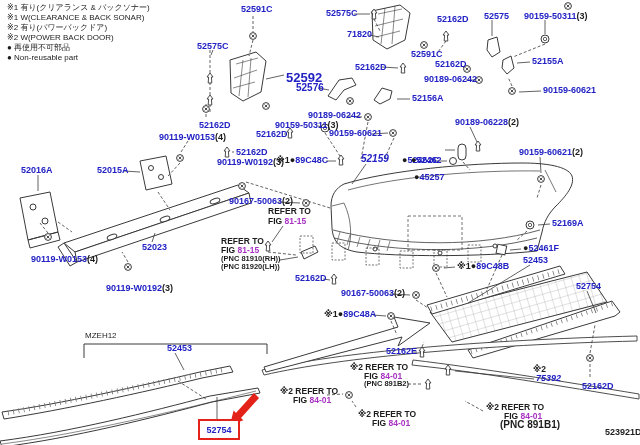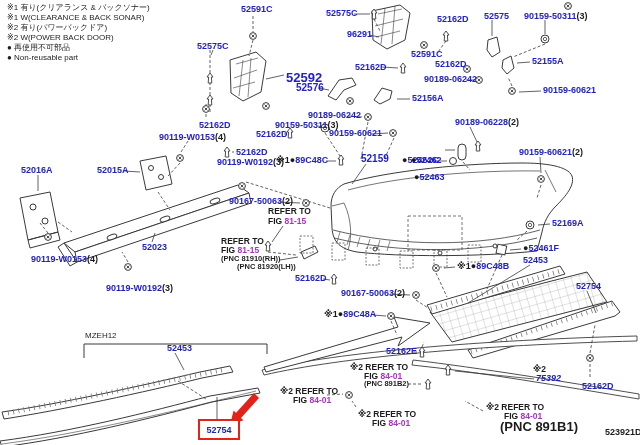--- a/index.html
+++ b/index.html
@@ -197,59 +197,59 @@
       <div class="lbl plain" style="left: 7px; top: 14px; font-size: 8px;"><span class="s-k">※1 W(CLEARANCE &amp; BACK SONAR)</span></div>
       <div class="lbl plain" style="left: 7px; top: 24px; font-size: 8px;"><span class="s-k">※2 有り(パワーバックドア)</span></div>
       <div class="lbl plain" style="left: 7px; top: 34px; font-size: 8px;"><span class="s-k">※2 W(POWER BACK DOOR)</span></div>
       <div class="lbl plain" style="left: 7px; top: 44px; font-size: 8px;"><span class="s-k">● 再使用不可部品</span></div>
       <div class="lbl plain" style="left: 7px; top: 54px; font-size: 8px;"><span class="s-k">● Non-reusable part</span></div>
       <div class="lbl" style="left: 241px; top: 5px; font-size: 9px;"><span class="s-b">52591C</span></div>
       <div class="lbl" style="left: 197px; top: 42px; font-size: 9px;"><span class="s-b">52575C</span></div>
       <div class="lbl" style="left: 286px; top: 71px; font-size: 13px;"><span class="s-b">52592</span></div>
       <div class="lbl" style="left: 296px; top: 83px; font-size: 10px;"><span class="s-b">52576</span></div>
       <div class="lbl" style="left: 326px; top: 9px; font-size: 9px;"><span class="s-b">52575C</span></div>
-      <div class="lbl" style="left: 347px; top: 30px; font-size: 9px;"><span class="s-b">96291</span></div>
+      <div class="lbl" style="left: 347px; top: 30px; font-size: 9px;"><span class="s-b">71820</span></div>
       <div class="lbl" style="left: 355px; top: 63px; font-size: 9px;"><span class="s-b">52162D</span></div>
       <div class="lbl" style="left: 308px; top: 111px; font-size: 9px;"><span class="s-b">90189-06242</span></div>
       <div class="lbl" style="left: 411px; top: 50px; font-size: 9px;"><span class="s-b">52591C</span></div>
       <div class="lbl" style="left: 437px; top: 15px; font-size: 9px;"><span class="s-b">52162D</span></div>
       <div class="lbl" style="left: 484px; top: 12px; font-size: 9px;"><span class="s-b">52575</span></div>
       <div class="lbl" style="left: 524px; top: 12px; font-size: 9px;"><span class="s-b">90159-50311</span><span class="s-k">(3)</span></div>
       <div class="lbl" style="left: 435px; top: 60px; font-size: 9px;"><span class="s-b">52162D</span></div>
       <div class="lbl" style="left: 424px; top: 75px; font-size: 9px;"><span class="s-b">90189-06242</span></div>
       <div class="lbl" style="left: 532px; top: 57px; font-size: 9px;"><span class="s-b">52155A</span></div>
       <div class="lbl" style="left: 543px; top: 86px; font-size: 9px;"><span class="s-b">90159-60621</span></div>
       <div class="lbl" style="left: 412px; top: 94px; font-size: 9px;"><span class="s-b">52156A</span></div>
       <div class="lbl" style="left: 455px; top: 118px; font-size: 9px;"><span class="s-b">90189-06228</span><span class="s-k">(2)</span></div>
       <div class="lbl" style="left: 329px; top: 129px; font-size: 9px;"><span class="s-b">90159-60621</span></div>
       <div class="lbl" style="left: 275px; top: 121px; font-size: 9px;"><span class="s-b">90159-50311</span><span class="s-k">(3)</span></div>
       <div class="lbl" style="left: 199px; top: 121px; font-size: 9px;"><span class="s-b">52162D</span></div>
       <div class="lbl" style="left: 159px; top: 133px; font-size: 9px;"><span class="s-b">90119-W0153</span><span class="s-k">(4)</span></div>
       <div class="lbl" style="left: 256px; top: 130px; font-size: 9px;"><span class="s-b">52162D</span></div>
       <div class="lbl" style="left: 236px; top: 148px; font-size: 9px;"><span class="s-b">52162D</span></div>
       <div class="lbl" style="left: 217px; top: 158px; font-size: 9px;"><span class="s-b">90119-W0192</span><span class="s-k">(3)</span></div>
       <div class="lbl" style="left: 276px; top: 156px; font-size: 9px;"><span class="s-k">※1</span><span class="s-k">●</span><span class="s-b">89C48C</span></div>
-      <div class="lbl" style="left: 361px; top: 154px; font-size: 10px;"><span class="s-b">52159</span></div>
+      <div class="lbl" style="left: 361px; top: 154px; font-size: 10px; font-style: italic;"><span class="s-b">52159</span></div>
       <div class="lbl" style="left: 21px; top: 166px; font-size: 9px;"><span class="s-b">52016A</span></div>
       <div class="lbl" style="left: 97px; top: 166px; font-size: 9px;"><span class="s-b">52015A</span></div>
       <div class="lbl" style="left: 402px; top: 156px; font-size: 9px;"><span class="s-k">●</span><span class="s-b">52462C</span></div>
       <div class="lbl" style="left: 399px; top: 156px; font-size: 9px; margin-left: 12px;"><span class="s-k">●</span><span class="s-b">52462</span></div>
-      <div class="lbl" style="left: 414px; top: 173px; font-size: 9px;"><span class="s-k">●</span><span class="s-b">52463</span></div>
+      <div class="lbl" style="left: 414px; top: 173px; font-size: 9px;"><span class="s-k">●</span><span class="s-b">45257</span></div>
       <div class="lbl" style="left: 519px; top: 148px; font-size: 9px;"><span class="s-b">90159-60621</span><span class="s-k">(2)</span></div>
       <div class="lbl" style="left: 552px; top: 219px; font-size: 9px;"><span class="s-b">52169A</span></div>
       <div class="lbl" style="left: 523px; top: 244px; font-size: 9px;"><span class="s-k">●</span><span class="s-b">52461F</span></div>
       <div class="lbl" style="left: 523px; top: 256px; font-size: 9px;"><span class="s-b">52453</span></div>
       <div class="lbl" style="left: 457px; top: 262px; font-size: 9px;"><span class="s-k">※1</span><span class="s-k">●</span><span class="s-b">89C48B</span></div>
       <div class="lbl" style="left: 576px; top: 282px; font-size: 9px;"><span class="s-b">52754</span></div>
       <div class="lbl" style="left: 268px; top: 207px; font-size: 8.5px;"><span class="s-k">REFER TO</span></div>
       <div class="lbl" style="left: 268px; top: 217px; font-size: 8.5px;"><span class="s-k">FIG </span><span class="s-m">81-15</span></div>
       <div class="lbl" style="left: 221px; top: 237px; font-size: 8.5px;"><span class="s-k">REFER TO</span></div>
       <div class="lbl" style="left: 221px; top: 246px; font-size: 8.5px;"><span class="s-k">FIG </span><span class="s-m">81-15</span></div>
       <div class="lbl" style="left: 221px; top: 255px; font-size: 7.5px;"><span class="s-k">(PNC 81910(RH))</span></div>
-      <div class="lbl" style="left: 221px; top: 263px; font-size: 7.5px; margin-left: 16px;"><span class="s-k">(PNC 81920(LH))</span></div>
+      <div class="lbl" style="left: 221px; top: 263px; font-size: 7.5px;"><span class="s-k">(PNC 81920(LH))</span></div>
       <div class="lbl" style="left: 229px; top: 197px; font-size: 9px;"><span class="s-b">90167-50063</span><span class="s-k">(2)</span></div>
       <div class="lbl" style="left: 295px; top: 274px; font-size: 9px;"><span class="s-b">52162D</span></div>
       <div class="lbl" style="left: 341px; top: 289px; font-size: 9px;"><span class="s-b">90167-50063</span><span class="s-k">(2)</span></div>
       <div class="lbl" style="left: 324px; top: 310px; font-size: 9px;"><span class="s-k">※1</span><span class="s-k">●</span><span class="s-b">89C48A</span></div>
       <div class="lbl" style="left: 31px; top: 255px; font-size: 9px;"><span class="s-b">90119-W0153</span><span class="s-k">(4)</span></div>
       <div class="lbl" style="left: 142px; top: 243px; font-size: 9px;"><span class="s-b">52023</span></div>
       <div class="lbl" style="left: 106px; top: 284px; font-size: 9px;"><span class="s-b">90119-W0192</span><span class="s-k">(3)</span></div>
       <div class="lbl plain" style="left: 85px; top: 332px; font-size: 8px;"><span class="s-k">MZEH12</span></div>
       <div class="lbl" style="left: 167px; top: 344px; font-size: 9px;"><span class="s-b">52453</span></div>
       <div class="lbl" style="left: 386px; top: 347px; font-size: 9px;"><span class="s-b">52162E</span></div>
@@ -258,16 +258,16 @@
       <div class="lbl" style="left: 582px; top: 382px; font-size: 9px;"><span class="s-b">52162D</span></div>
       <div class="lbl" style="left: 350px; top: 363px; font-size: 8.5px;"><span class="s-k">※2 REFER TO</span></div>
       <div class="lbl" style="left: 364px; top: 372px; font-size: 8.5px;"><span class="s-k">FIG </span><span class="s-m">84-01</span></div>
       <div class="lbl" style="left: 364px; top: 380px; font-size: 7.5px;"><span class="s-k">(PNC 891B2)</span></div>
       <div class="lbl" style="left: 280px; top: 387px; font-size: 8.5px;"><span class="s-k">※2 REFER TO</span></div>
       <div class="lbl" style="left: 293px; top: 396px; font-size: 8.5px;"><span class="s-k">FIG </span><span class="s-m">84-01</span></div>
       <div class="lbl" style="left: 358px; top: 410px; font-size: 8.5px;"><span class="s-k">※2 REFER TO</span></div>
       <div class="lbl" style="left: 372px; top: 419px; font-size: 8.5px;"><span class="s-k">FIG </span><span class="s-m">84-01</span></div>
       <div class="lbl" style="left: 486px; top: 403px; font-size: 8.5px;"><span class="s-k">※2 REFER TO</span></div>
       <div class="lbl" style="left: 504px; top: 412px; font-size: 8.5px;"><span class="s-k">FIG </span><span class="s-m">84-01</span></div>
-      <div class="lbl" style="left: 500px; top: 420px; font-size: 13px;"><span class="s-k">(PNC 891B1)</span></div>
+      <div class="lbl" style="left: 500px; top: 420px; font-size: 10px;"><span class="s-k">(PNC 891B1)</span></div>
       <div class="lbl" style="left: 605px; top: 428px; font-size: 9px;"><span class="s-k">523921D</span></div>
     </div>
 </div>
 
 </body></html>

